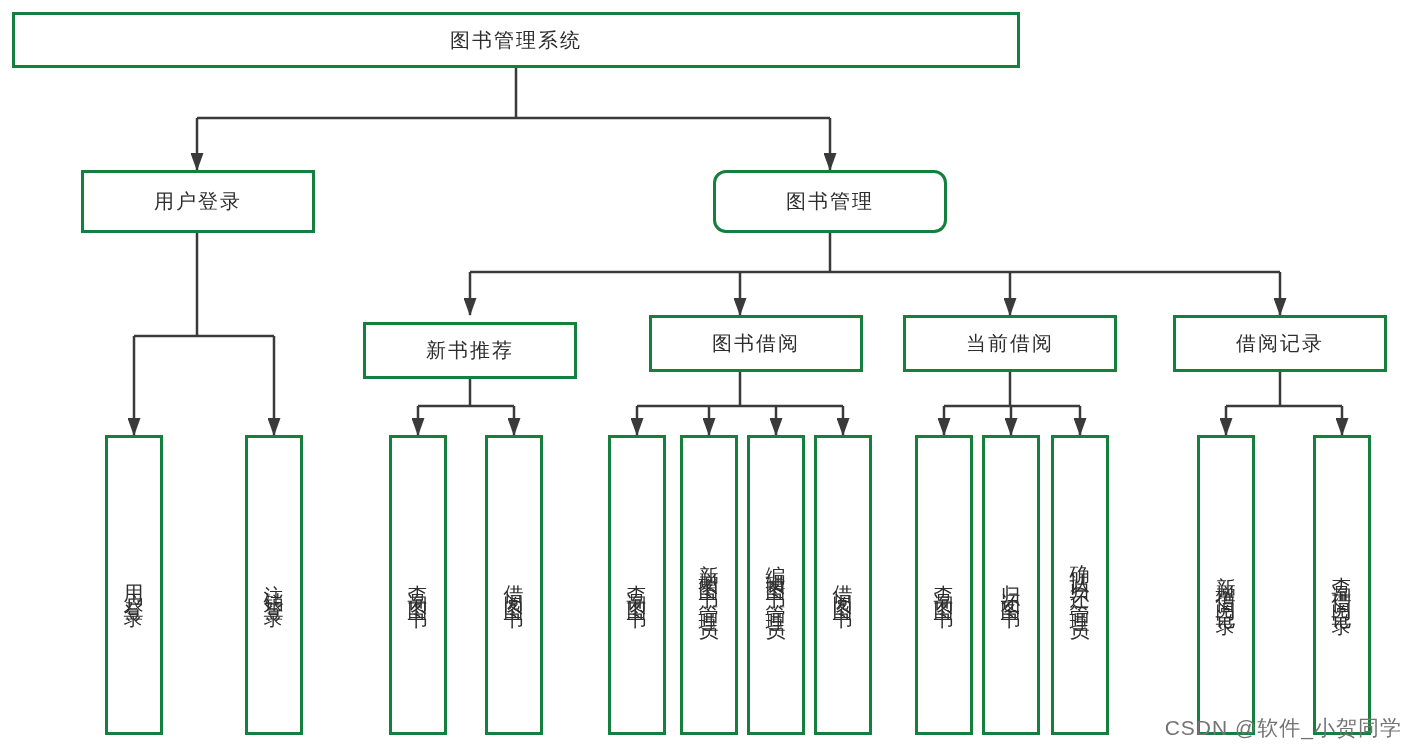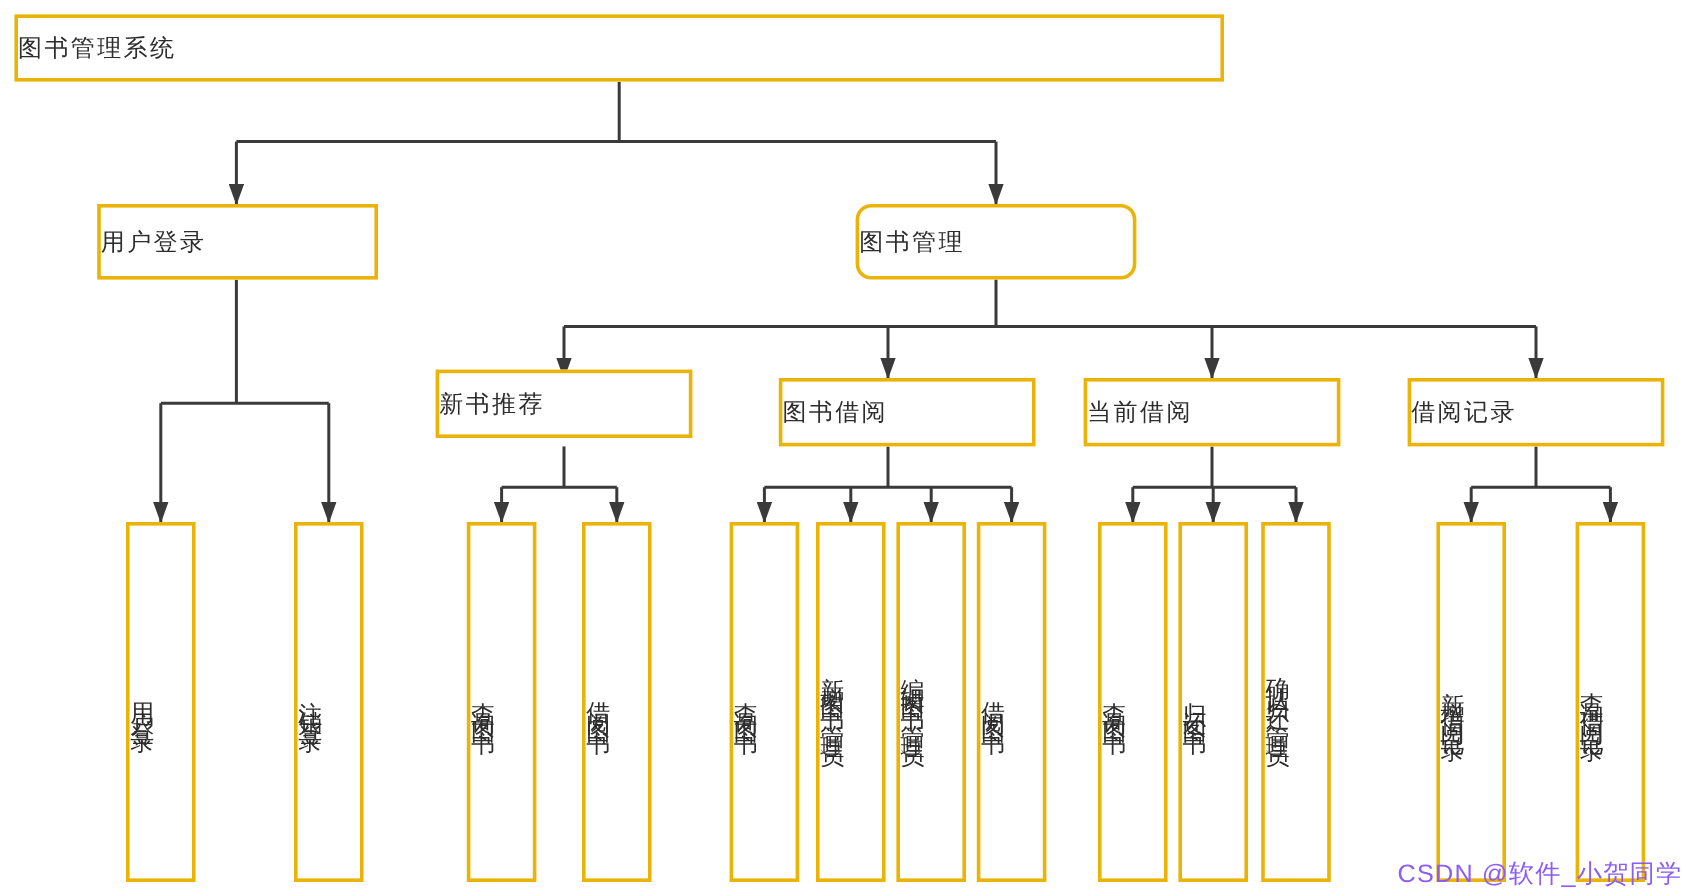--- a/index.html
+++ b/index.html
@@ -25,45 +25,45 @@
   svg.wires path {
     stroke: #3a3a3a;
     stroke-width: 2.5;
     fill: none;
   }
   svg.wires .ah { fill: #3a3a3a; stroke: none; }
   .node {
     position: absolute;
     box-sizing: border-box;
     background: #ffffff;
-    border: 3px solid #eab308;
+    border: 3px solid #15803d;
     color: #2d2d2d;
     display: flex;
     align-items: center;
-    justify-content: flex-start;
+    justify-content: center;
     z-index: 2;
   }
   .node.h span {
     font-size: 20px;
     letter-spacing: 2px;
     white-space: nowrap;
   }
   .node.v span {
     writing-mode: vertical-rl;
     text-orientation: upright;
     font-size: 20px;
     letter-spacing: 8px;
     line-height: 1;
   }
   .watermark {
     position: absolute;
     right: 3px;
     bottom: 5px;
     font-size: 21px;
-    color: #8b5cf6;
+    color: #737373;
     letter-spacing: 1px;
     z-index: 5;
     white-space: nowrap;
   }
 </style>
 </head>
 <body>
 
 <main class="canvas">
 
@@ -133,21 +133,21 @@
     <span>图书管理系统</span>
   </div>
 
   <div class="node h" style="left:81px; top:170px; width:234px; height:63px;">
     <span>用户登录</span>
   </div>
   <div class="node h" style="left:713px; top:170px; width:234px; height:63px;border-radius:13px;">
     <span>图书管理</span>
   </div>
 
-  <div class="node h" style="left:363px; top:308px; width:214px; height:57px;">
+  <div class="node h" style="left:363px; top:322px; width:214px; height:57px;">
     <span>新书推荐</span>
   </div>
   <div class="node h" style="left:649px; top:315px; width:214px; height:57px;">
     <span>图书借阅</span>
   </div>
   <div class="node h" style="left:903px; top:315px; width:214px; height:57px;">
     <span>当前借阅</span>
   </div>
   <div class="node h" style="left:1173px; top:315px; width:214px; height:57px;">
     <span>借阅记录</span>

